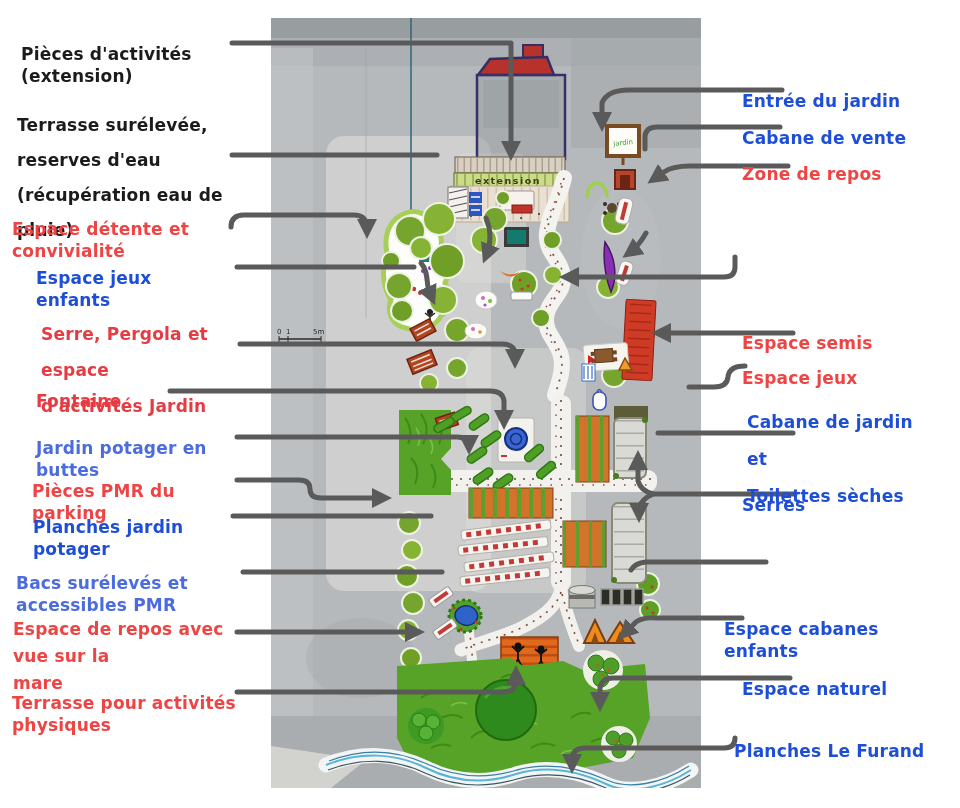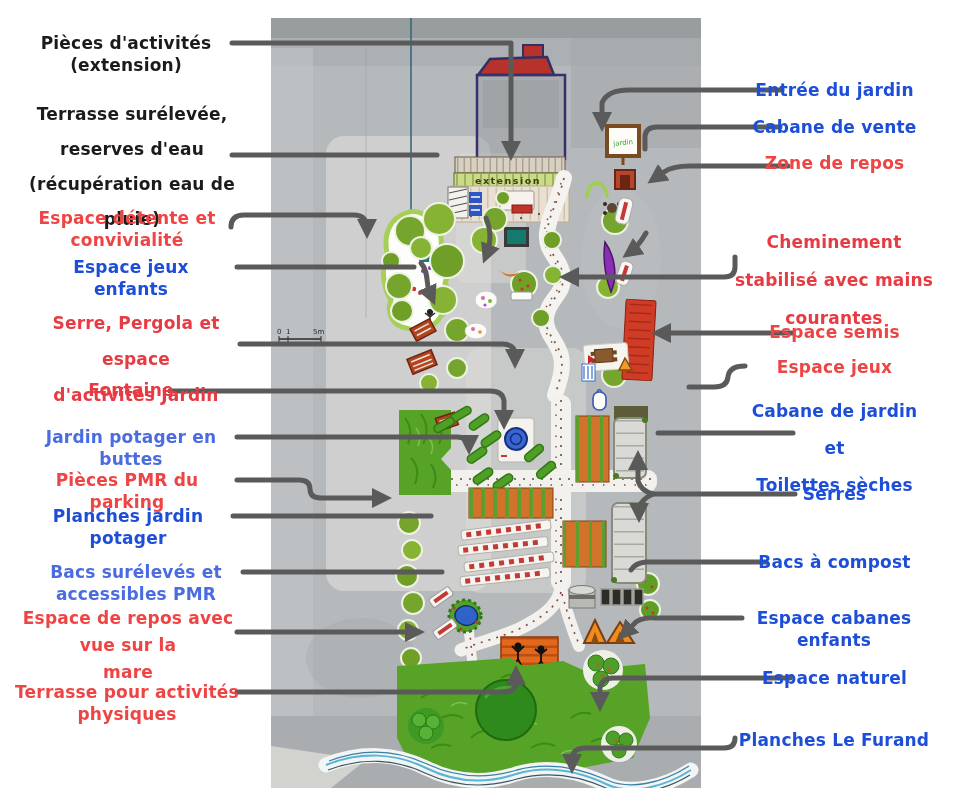--- a/index.html
+++ b/index.html
@@ -1,22 +1,22 @@
 <!DOCTYPE html>
 <html><head>
 <meta charset="utf-8">
 <style>
   html,body{margin:0;padding:0;}
   body{width:960px;height:808px;position:relative;background:#ffffff;overflow:hidden;
        font-family:"DejaVu Sans",sans-serif;}
   #stage{position:absolute;inset:0;width:960px;height:808px;}
   #photo{position:absolute;left:271px;top:18px;width:430px;height:770px;z-index:1;}
   #connectors{position:absolute;left:0;top:0;width:960px;height:808px;z-index:5;pointer-events:none;}
-  .lbl{position:absolute;z-index:10;text-align:center;white-space:pre-line;
-       font:700 17px/22px "DejaVu Sans",sans-serif;letter-spacing:.2px;}
+  .lbl{position:absolute;z-index:10;text-align:left;white-space:pre-line;
+       font:700 17px/22px "DejaVu Sans",sans-serif;letter-spacing:.2px;margin-top:11px;}
   .c-black {color:#1b1b19;}
   .c-orange{color:#ef4444;}
   .c-green {color:#1d4ed8;}
   .c-red   {color:#e63b42;}
   .c-blue  {color:#4b6ce0;}
 </style>
 </head>
 <body>
 
 <div id="stage">
@@ -464,25 +464,22 @@
   <div class="lbl c-orange" style="left:32px;top:469px;width:190px">Pièces PMR du parking</div>
   <div class="lbl c-green" style="left:33px;top:505px;width:190px">Planches jardin potager</div>
   <div class="lbl c-blue" style="left:16px;top:561px;width:240px">Bacs surélevés et accessibles PMR</div>
   <div class="lbl c-orange" style="left:13px;top:605px;width:230px;line-height:27px">Espace de repos avec vue sur la
 mare</div>
   <div class="lbl c-orange" style="left:12px;top:681px;width:230px">Terrasse pour activités physiques</div>
 
   <div class="lbl c-green" style="left:742px;top:79px;width:185px">Entrée du jardin</div>
   <div class="lbl c-green" style="left:742px;top:116px;width:185px">Cabane de vente</div>
   <div class="lbl c-orange" style="left:742px;top:152px;width:185px">Zone  de repos</div>
-  <div class="lbl c-red" style="left:720px;top:223px;width:228px;line-height:38px">Cheminement
-stabilisé avec mains courantes</div>
   <div class="lbl c-orange" style="left:742px;top:321px;width:185px">Espace semis</div>
   <div class="lbl c-orange" style="left:742px;top:356px;width:185px">Espace jeux</div>
   <div class="lbl c-green" style="left:747px;top:393px;width:175px;line-height:37px">Cabane de jardin et
 Toilettes sèches</div>
   <div class="lbl c-green" style="left:742px;top:483px;width:185px">Serres</div>
-  <div class="lbl c-green" style="left:742px;top:551px;width:185px">Bacs à compost</div>
   <div class="lbl c-green" style="left:724px;top:607px;width:220px">Espace cabanes enfants</div>
   <div class="lbl c-green" style="left:742px;top:667px;width:185px">Espace naturel</div>
   <div class="lbl c-green" style="left:734px;top:729px;width:200px">Planches Le Furand</div>
 
 </div>
 
 </body></html>

